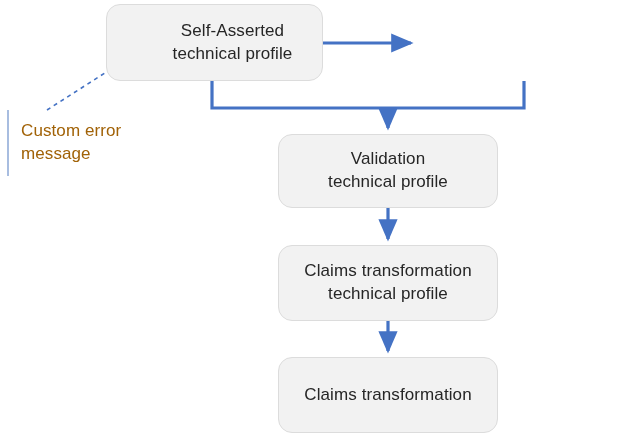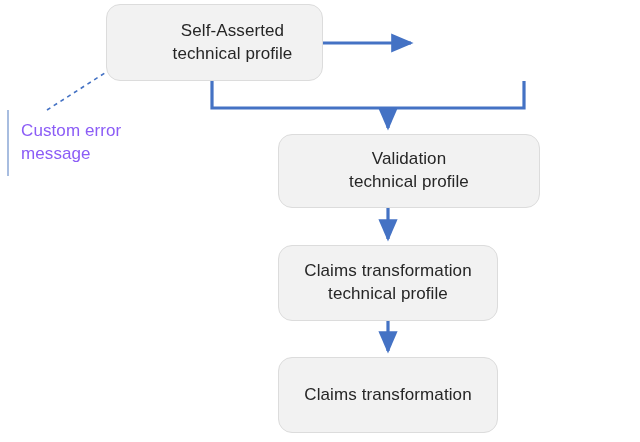--- a/index.html
+++ b/index.html
@@ -44,21 +44,21 @@
   }
   #node-display-control {
     left: 418px;
     top: 4px;
     width: 211px;
     height: 77px;
   }
   #node-validation {
     left: 278px;
     top: 134px;
-    width: 262px;
+    width: 220px;
     height: 74px;
   }
   #node-claims-tp {
     left: 278px;
     top: 245px;
     width: 220px;
     height: 76px;
   }
   #node-claims-transformation {
     left: 278px;
@@ -82,21 +82,21 @@
     height: 66px;
     box-sizing: border-box;
     border-left: 2px solid #a8bde0;
     padding-left: 12px;
     display: flex;
     align-items: center;
   }
   .callout-text {
     font-size: 17px;
     line-height: 1.35;
-    color: #8b5cf6;
+    color: #a16207;
     white-space: pre-line;
     letter-spacing: 0.1px;
   }
 </style>
 </head>
 <body>
 
 <div id="canvas">
 
   <svg id="edges" viewBox="0 0 640 442" width="640" height="442" aria-hidden="true">

